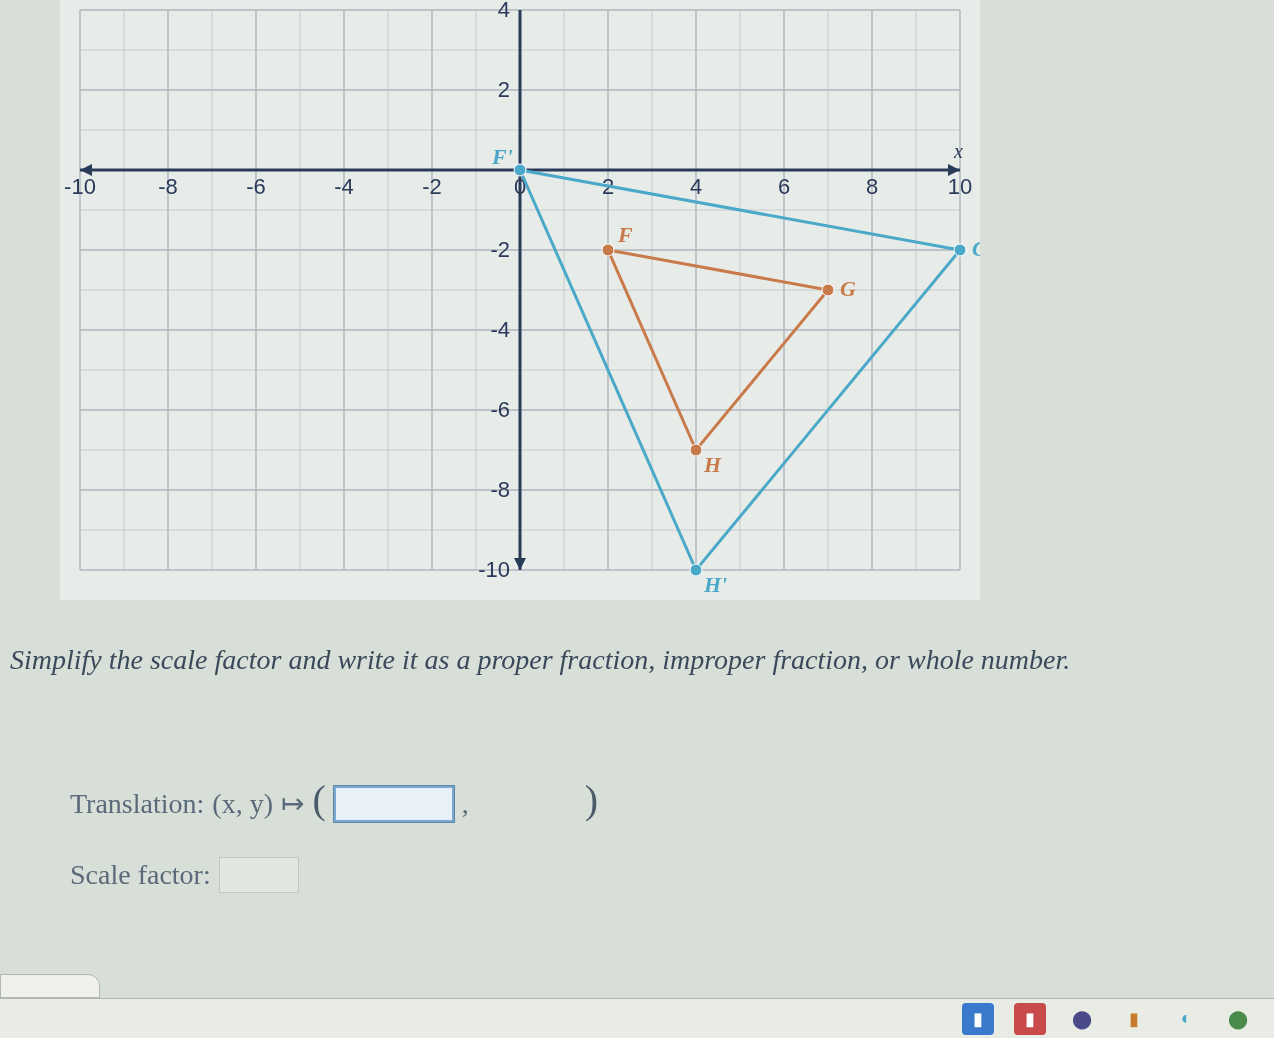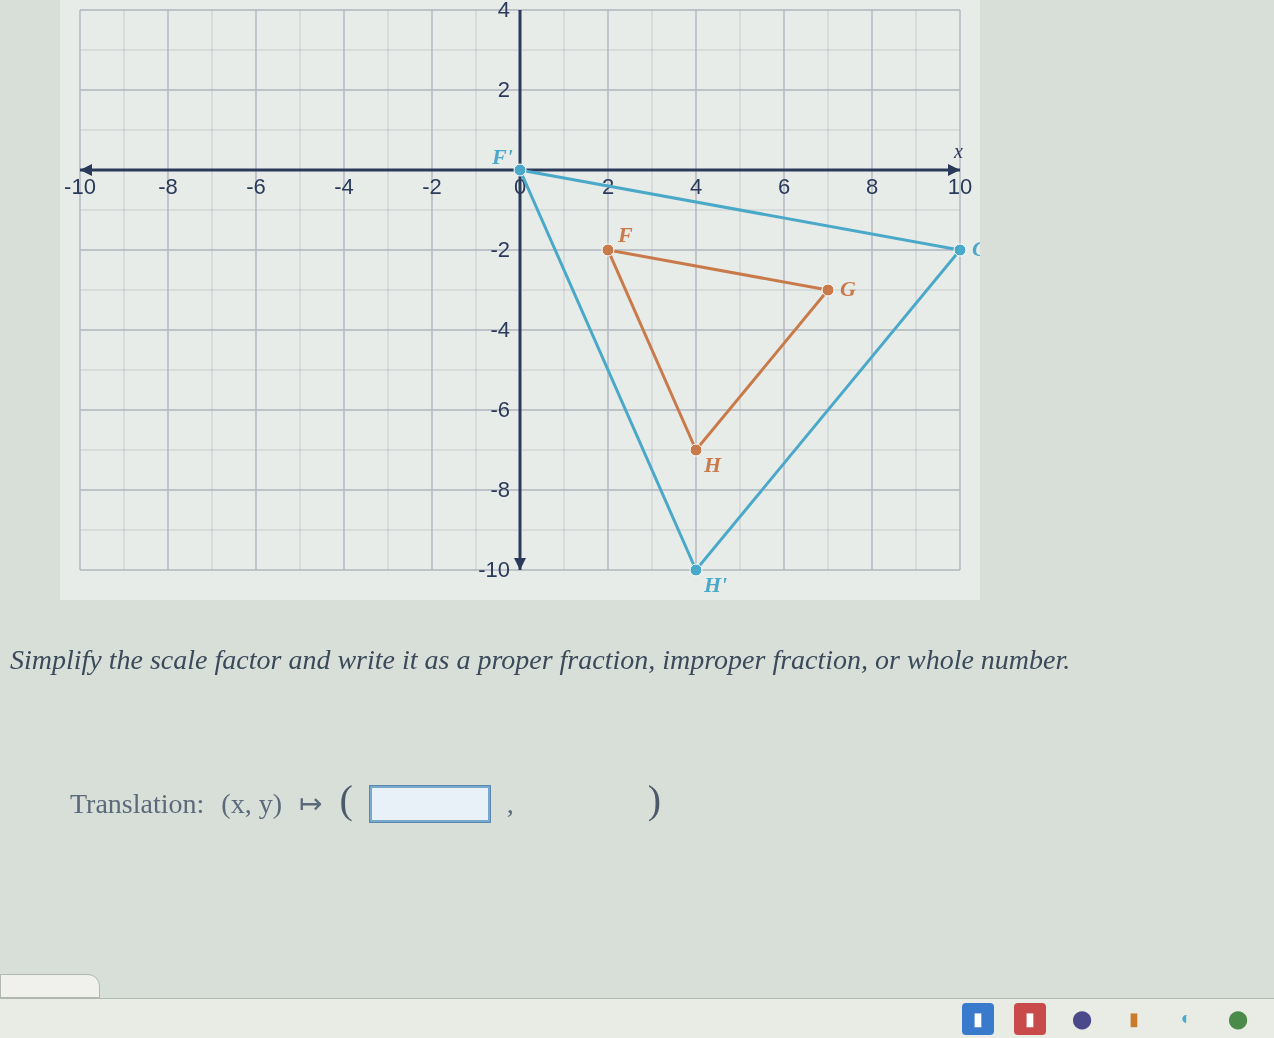--- a/index.html
+++ b/index.html
@@ -44,21 +44,21 @@
       position: absolute;
       top: 780px;
       left: 70px;
       font-size: 28px;
       color: #5a6a7a;
     }
     .answer-row {
       margin-bottom: 30px;
       display: flex;
       align-items: center;
-      gap: 17px;
+      gap: 8px;
     }
     .label-text { font-family: Georgia, serif; }
     .math-var { }
     .arrow-sym { font-family: Arial, sans-serif; }
     .input-box {
       width: 120px;
       height: 36px;
       border: 2px solid #7aa8cc;
       background: #e8f0f8;
       display: inline-block;
@@ -219,20 +219,24 @@
       <span>
         <span>(</span><span class="math-var">x, y</span><span>)</span>
       </span>
       <span class="arrow-sym">↦</span>
       <span class="paren">(</span>
       <span class="input-box active"></span>
       <span>,</span>
       <span class="input-box plain"></span>
       <span class="paren">)</span>
     </div>
+    <div class="answer-row">
+      <span class="label-text">Scale factor:</span>
+      <span class="scale-input"></span>
+    </div>
   </div>
 
   <div class="prog-green"></div>
   <div class="footer-corner"></div>
 
   <div class="footer-bar">
     <div style="flex:1"></div>
     <div class="taskbar-icon" style="background:#3a7acc;color:white;">▮</div>
     <div class="taskbar-icon" style="background:#c94a4a;color:white;">▮</div>
     <div class="taskbar-icon" style="color:#4a4a8a;">⬤</div>

